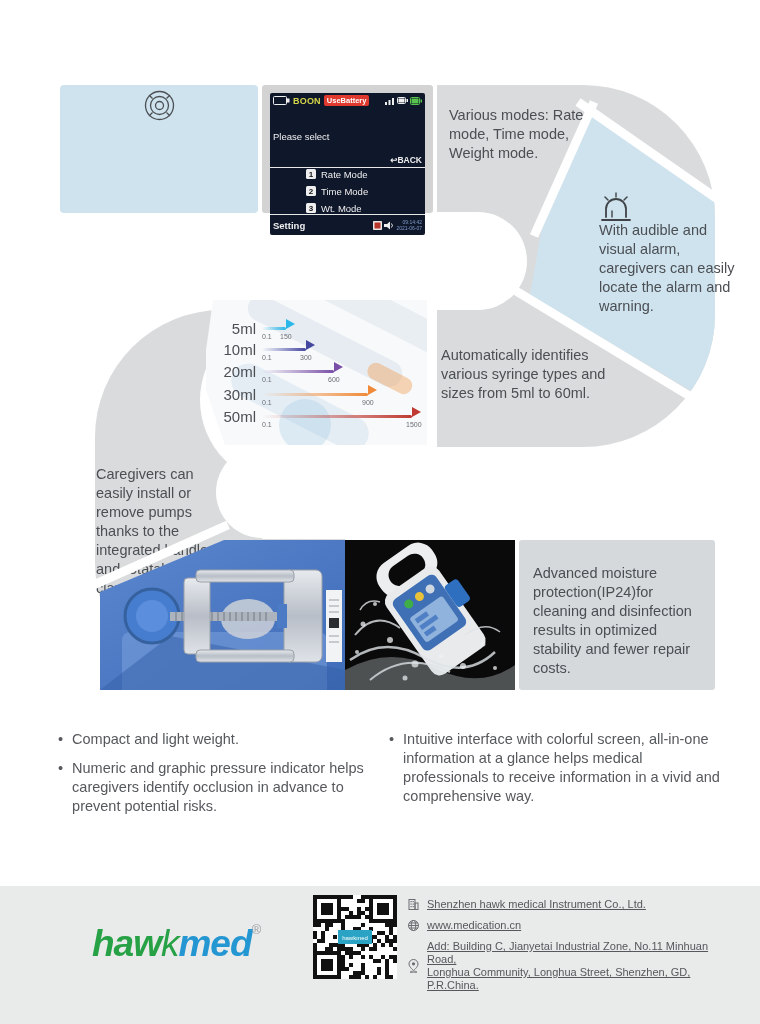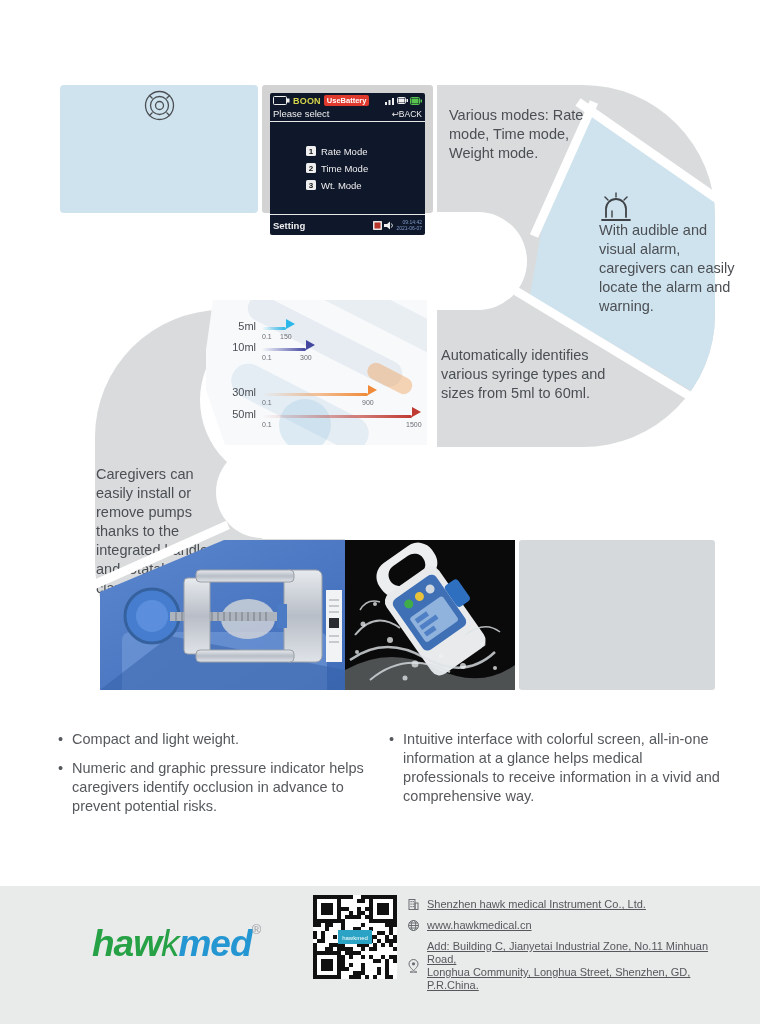--- a/index.html
+++ b/index.html
@@ -17,21 +17,21 @@
 
   
   .screen-card{left:262px;top:85px;width:171px;height:128px;background:#d3d3d3;border-radius:3px;z-index:2;}
   .screen{position:absolute;left:8px;top:8px;width:155px;height:142px;background:#0f172a;border-radius:2px;
           color:#efefef;font-size:9.5px;display:flex;flex-direction:column;}
   .s-top{display:flex;align-items:center;gap:3px;padding:2px 3px 1px 3px;}
   .s-brand{color:#d6d64a;font-weight:bold;font-size:9px;letter-spacing:.2px;}
   .s-badge{background:#e0392e;color:#fff;font-size:7.5px;padding:1px 3px;border-radius:2px;font-weight:bold;}
   .s-right{margin-left:auto;display:flex;align-items:center;gap:2px;}
   .s-row2{display:flex;align-items:center;padding:1px 3px 2px 3px;border-bottom:1px solid #e8e8e8;}
-  .s-back{margin-left:auto;font-weight:normal;font-size:8.5px;}
+  .s-back{margin-left:auto;font-weight:bold;font-size:8.5px;margin-top:47px;}
   .s-menu{flex:1;display:flex;flex-direction:column;justify-content:center;gap:6px;padding-left:36px;}
   .s-item{display:flex;align-items:center;gap:5px;}
   .s-num{width:10px;height:10px;background:#efefef;color:#111;font-size:8px;font-weight:bold;
          display:flex;align-items:center;justify-content:center;border-radius:1.5px;}
   .s-bottom{display:flex;align-items:center;border-top:1px solid #e8e8e8;padding:4px 3px;}
   .s-bottom .lbl{font-weight:bold;}
   .s-bicons{margin-left:auto;display:flex;align-items:center;gap:2px;}
   .s-dt{font-size:5px;line-height:6px;color:#7f9ac9;text-align:right;}
   .s-redicon{width:9px;height:9px;background:#b8352b;border-radius:1px;display:inline-block;
              box-shadow:inset 0 0 0 1.5px #e8e8e8;}
@@ -41,21 +41,21 @@
   .alarm-icon{left:598px;top:190px;z-index:2;}
   .alarm-text{left:556px;top:221px;width:175px;margin-left:43px;}
   .syringe-text{left:441px;top:346px;width:205px;}
   .handle-text{left:96px;top:425px;width:135px;margin-top:40px;}
   .moisture-box{left:519px;top:540px;width:196px;height:150px;background:#d6d9db;border-radius:3px;z-index:2;}
   .moisture-text{left:533px;top:564px;width:176px;}
 
   
   .chart{left:200px;top:305px;width:235px;height:140px;z-index:2;}
   .c-row{position:absolute;left:0;height:20px;}
-  .c-lab{position:absolute;width:56px;text-align:right;font-size:11px;color:#4b4f54;top:-3px;}
+  .c-lab{position:absolute;width:56px;text-align:right;font-size:15px;color:#4b4f54;top:-3px;}
   .c-arrow{position:absolute;left:62px;top:4px;height:3px;border-radius:2px;}
   .c-head{position:absolute;top:-4px;width:0;height:0;border-top:5.5px solid transparent;
           border-bottom:5.5px solid transparent;}
   .c-min{position:absolute;left:62px;top:10px;font-size:7px;color:#6a6e72;}
   .c-max{position:absolute;top:10px;font-size:7px;color:#6a6e72;}
 
   
   .clamp-photo{left:100px;top:540px;width:245px;height:150px;z-index:2;
                clip-path:polygon(0 100%,0 52px,124px 0,100% 0,100% 100%);}
   .splash-photo{left:345px;top:540px;width:170px;height:150px;z-index:2;}
@@ -231,20 +231,27 @@
         <span class="c-head" style="left: 86px; border-left: 9px solid rgb(43, 183, 232);"></span>
         <span class="c-min">0.1</span>
         <span class="c-max" style="left: 80px;">150</span>
       </div>
       <div class="c-row" style="top: 39px; width: 235px;">
         <span class="c-lab">10ml</span>
         <span class="c-arrow" style="width: 44px; background: linear-gradient(90deg, rgba(255, 255, 255, 0), rgb(68, 71, 160));"></span>
         <span class="c-head" style="left: 106px; border-left: 9px solid rgb(68, 71, 160);"></span>
         <span class="c-min">0.1</span>
         <span class="c-max" style="left: 100px;">300</span>
+      </div>
+      <div class="c-row" style="top: 61px; width: 235px;">
+        <span class="c-lab">20ml</span>
+        <span class="c-arrow" style="width: 72px; background: linear-gradient(90deg, rgba(255, 255, 255, 0), rgb(122, 79, 168));"></span>
+        <span class="c-head" style="left: 134px; border-left: 9px solid rgb(122, 79, 168);"></span>
+        <span class="c-min">0.1</span>
+        <span class="c-max" style="left: 128px;">600</span>
       </div>
       <div class="c-row" style="top: 84px; width: 235px;">
         <span class="c-lab">30ml</span>
         <span class="c-arrow" style="width: 106px; background: linear-gradient(90deg, rgba(255, 255, 255, 0), rgb(240, 138, 56));"></span>
         <span class="c-head" style="left: 168px; border-left: 9px solid rgb(240, 138, 56);"></span>
         <span class="c-min">0.1</span>
         <span class="c-max" style="left: 162px;">900</span>
       </div>
       <div class="c-row" style="top: 106px; width: 235px;">
         <span class="c-lab">50ml</span>
@@ -353,20 +360,26 @@
         <circle cx="138" cy="104" r="2.5"></circle>
           <circle cx="60" cy="138" r="2.5"></circle>
           <circle cx="12" cy="112" r="2"></circle>
         <circle cx="150" cy="128" r="2"></circle>
       </g>
       <path d="M0 130 Q45 105 90 128 Q135 150 170 125 L170 150 L0 150 Z" fill="#cfd6db" opacity="0.35"></path>
     </svg>
   </div>
 
   <div class="abs moisture-box"></div>
+  <div class="abs txt moisture-text">Advanced moisture
+protection(IP24)for
+cleaning and disinfection
+results in optimized
+stability and fewer repair
+costs.</div>
 
   <div class="abs bullet b-l1">
     <span class="dot">•</span>
     <span class="bt">Compact and light weight.</span>
   </div>
   <div class="abs bullet b-l2">
     <span class="dot">•</span>
     <span class="bt">Numeric and graphic pressure indicator helps
 caregivers identify occlusion in advance to
 prevent potential risks.</span>
@@ -537,21 +550,21 @@
       <span class="ftxt">Shenzhen hawk medical Instrument Co., Ltd.</span>
     </div>
     <div class="f-row">
       <svg class="ficon" width="11" height="11" viewBox="0 0 11 11">
         <circle cx="5.5" cy="5.5" r="5" fill="none" stroke="#6a6e72"></circle>
         <ellipse cx="5.5" cy="5.5" rx="2.2" ry="5" fill="none" stroke="#6a6e72"></ellipse>
         <line x1="0.5" y1="5.5" x2="10.5" y2="5.5" stroke="#6a6e72"></line>
         <line x1="1" y1="3" x2="10" y2="3" stroke="#6a6e72"></line>
         <line x1="1" y1="8" x2="10" y2="8" stroke="#6a6e72"></line>
       </svg>
-      <span class="ftxt">www.hawkmedical.cn</span>
+      <span class="ftxt">www.medication.cn</span>
     </div>
     <div class="f-row addr">
       <svg class="ficon" width="11" height="14" viewBox="0 0 11 14">
         <path d="M5.5 0.5 A4.5 4.5 0 0 1 10 5 C10 8 5.5 11.5 5.5 11.5 C5.5 11.5 1 8 1 5 A4.5 4.5 0 0 1 5.5 0.5 Z" fill="none" stroke="#6a6e72"></path>
         <circle cx="5.5" cy="4.8" r="1.6" fill="#6a6e72"></circle>
         <ellipse cx="5.5" cy="13" rx="3.5" ry="0.8" fill="none" stroke="#6a6e72" stroke-width="0.8"></ellipse>
       </svg>
       <span class="ftxt"><span>Add: Building C, Jianyetai Industrial Zone, No.11 Minhuan Road,</span><br><span>Longhua Community, Longhua Street,  Shenzhen, GD, P.R.China.</span></span>
     </div>
   </div>

